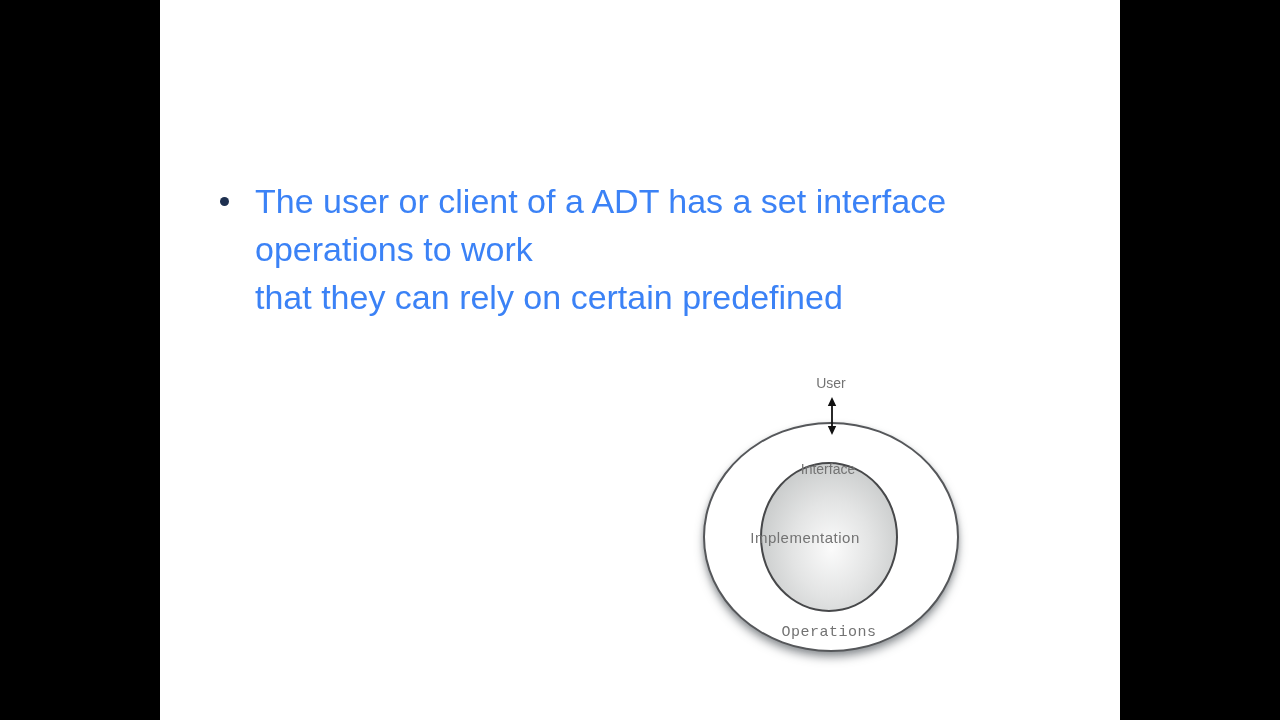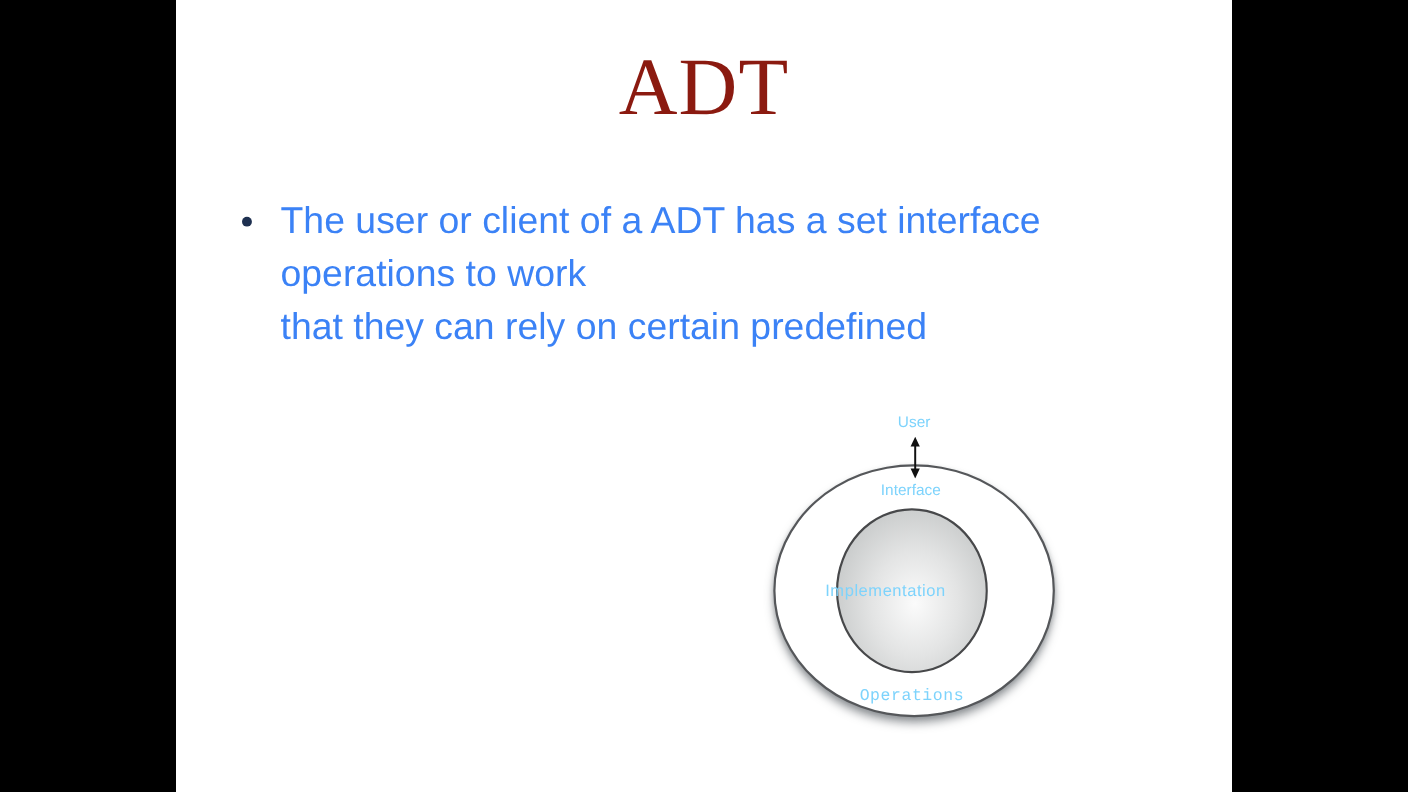--- a/index.html
+++ b/index.html
@@ -54,43 +54,42 @@
     position: absolute; left: 760px; top: 462px;
     width: 138px; height: 150px;
     box-sizing: border-box;
     border: 2px solid #47484a;
     border-radius: 50%;
     background: radial-gradient(ellipse at 52% 58%, #fbfbfb 0%, #e3e4e4 40%, #b7baba 100%);
   }
   .diagram-label {
     position: absolute;
     transform: translateX(-50%);
-    color: #7dd3fc;
+    color: #737373;
     white-space: nowrap;
     text-align: right;
   }
   .label-user           { left: 831px; top: 375px; font-size: 14px; }
-  .label-interface      { left: 828px; top: 437px; font-size: 14px; }
+  .label-interface      { left: 828px; top: 461px; font-size: 14px; }
   .label-implementation { left: 805px; top: 529px; font-size: 15px; letter-spacing: 0.5px; }
   .label-operations     { left: 829px; top: 624px; font-size: 15px; letter-spacing: 0.5px; font-family: Liberation Mono, monospace; }
   .arrow-svg {
     position: absolute; left: 825px; top: 397px;
     width: 14px; height: 38px;
   }
 </style>
 </head>
 <body>
 
 <div class="stage">
 
   <div class="slide"></div>
   <div class="letterbox left"></div>
   <div class="letterbox right"></div>
 
-  <div class="slide-title">ADT</div>
 
   <div class="bullet-marker"></div>
 
   <div class="bullet-text">
     <div>The user or client of a ADT has a set interface</div>
     <div>operations to work</div>
     <div>that they can rely on certain predefined</div>
   </div>
 
   <div class="outer-circle"></div>

